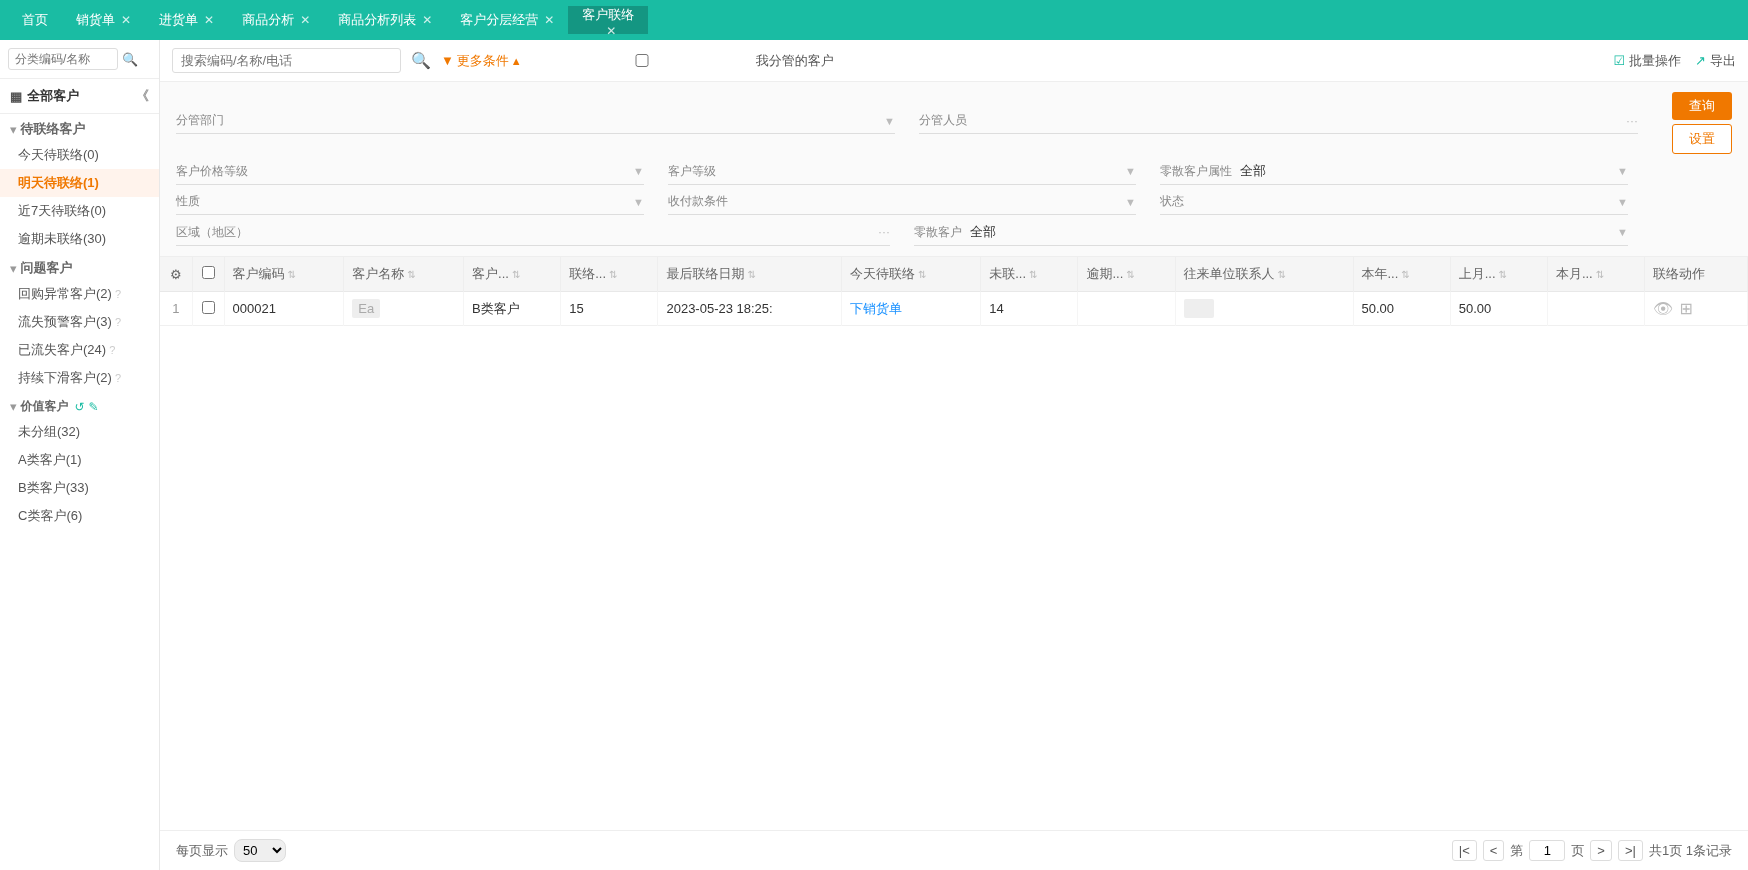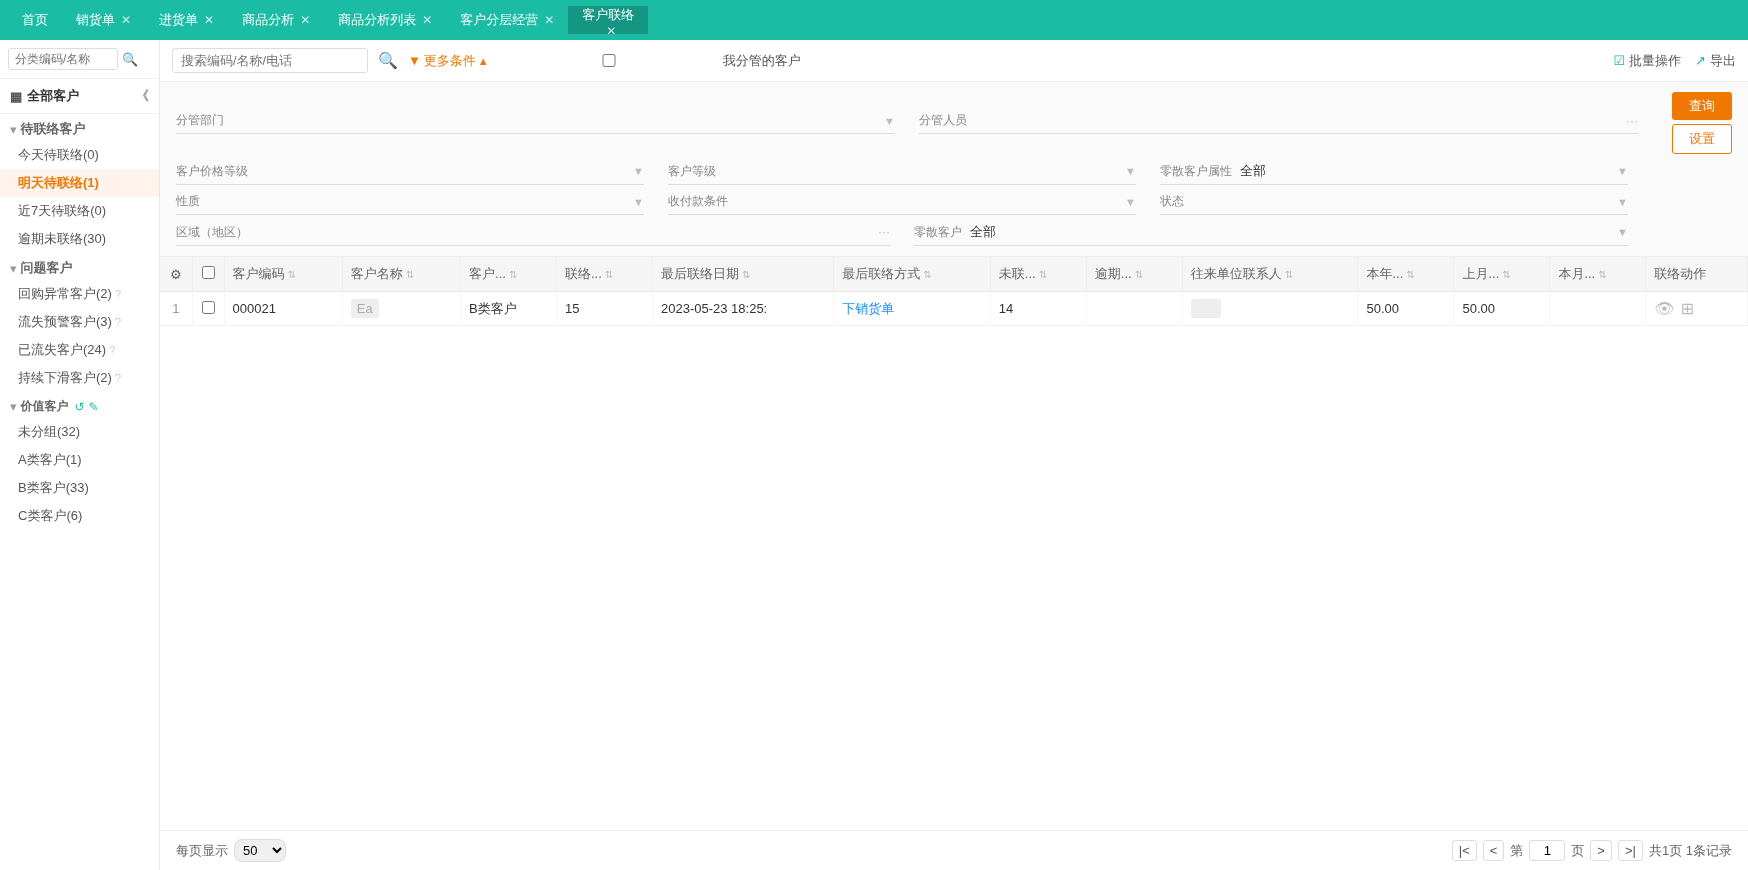--- a/index.html
+++ b/index.html
@@ -425,21 +425,21 @@
       </div>
       <div class="sidebar-item">
         <span>C类客户(6)</span>
       </div>
     </div>
   </div>
 
   <div class="content-area">
 
     <div class="filter-bar">
-      <input type="text" style="width: 196px;" placeholder="搜索编码/名称/电话">
+      <input type="text" style="width: 229px;" placeholder="搜索编码/名称/电话">
       <span class="search-btn">🔍</span>
       <div class="filter-more">
         <span class="icon">▼</span>
         <span>更多条件</span>
         <span style="margin-left:2px; font-size:11px;">▲</span>
       </div>
       <div class="filter-checkbox">
         <input type="checkbox" style="">
         <span>我分管的客户</span>
       </div>
@@ -562,21 +562,21 @@
               </div>
             </th>
             <th>
               <div class="th-inner">
                 <span>最后联络日期</span>
                 <span class="sort-icon">⇅</span>
               </div>
             </th>
             <th>
               <div class="th-inner">
-                <span>最后联络方式</span>
+                <span>今天待联络</span>
                 <span class="sort-icon">⇅</span>
               </div>
             </th>
             <th>
               <div class="th-inner">
                 <span>未联...</span>
                 <span class="sort-icon">⇅</span>
               </div>
             </th>
             <th>

